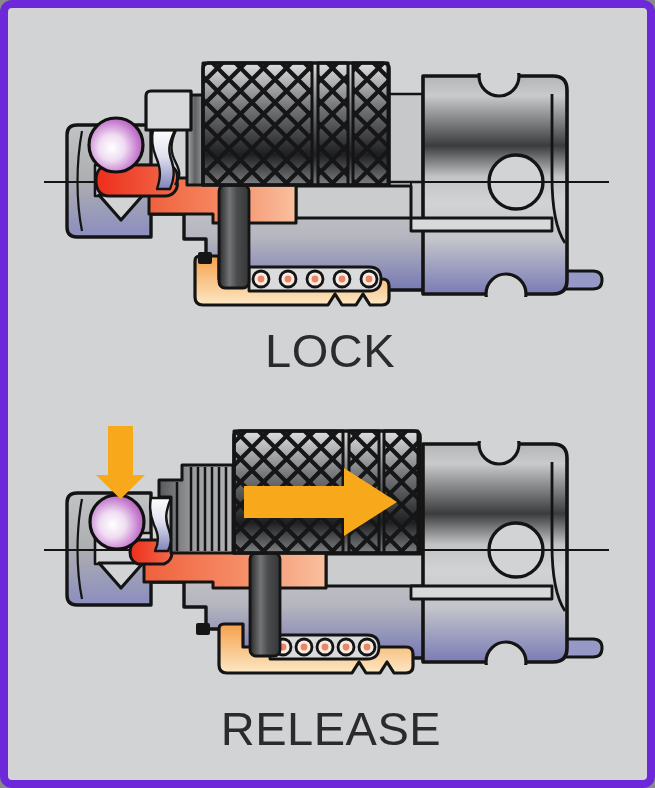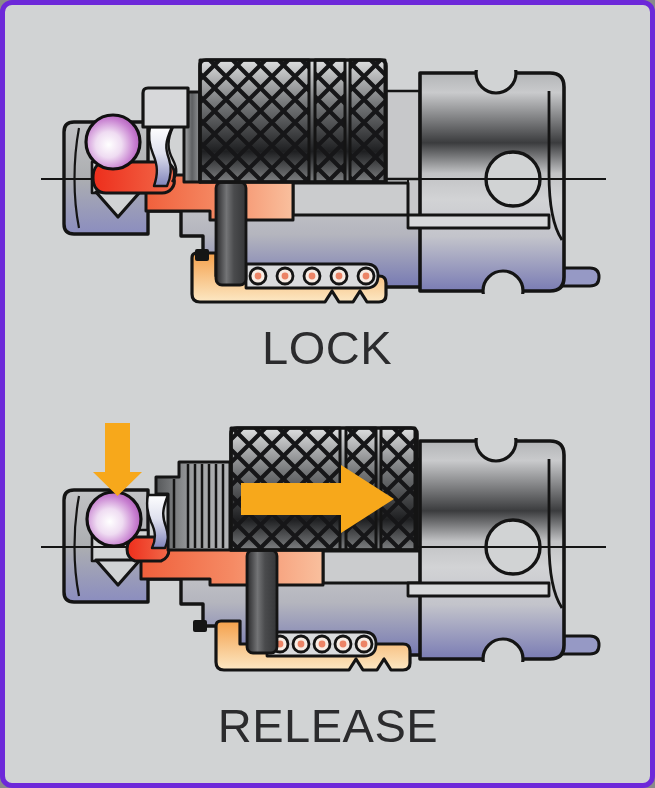--- a/index.html
+++ b/index.html
@@ -1,21 +1,21 @@
 <!DOCTYPE html>
 <html><head>
 <meta charset="utf-8">
 <style>
   html,body{margin:0;padding:0;background:#8a8a8a;}
   .frame{
     position:relative;
     width:655px;height:788px;
     box-sizing:border-box;
     background:#D1D3D4;
-    border:5px solid #6d28d9;
+    border:8px solid #6d28d9;
     border-radius:12px;
     overflow:hidden;
     font-family:"Liberation Sans", sans-serif;
   }
   .frame svg{position:absolute;left:-9px;top:-9px;width:655px;height:788px;}
   text{font-family:"Liberation Sans", sans-serif;}
 </style>
 </head>
 <body>
 

